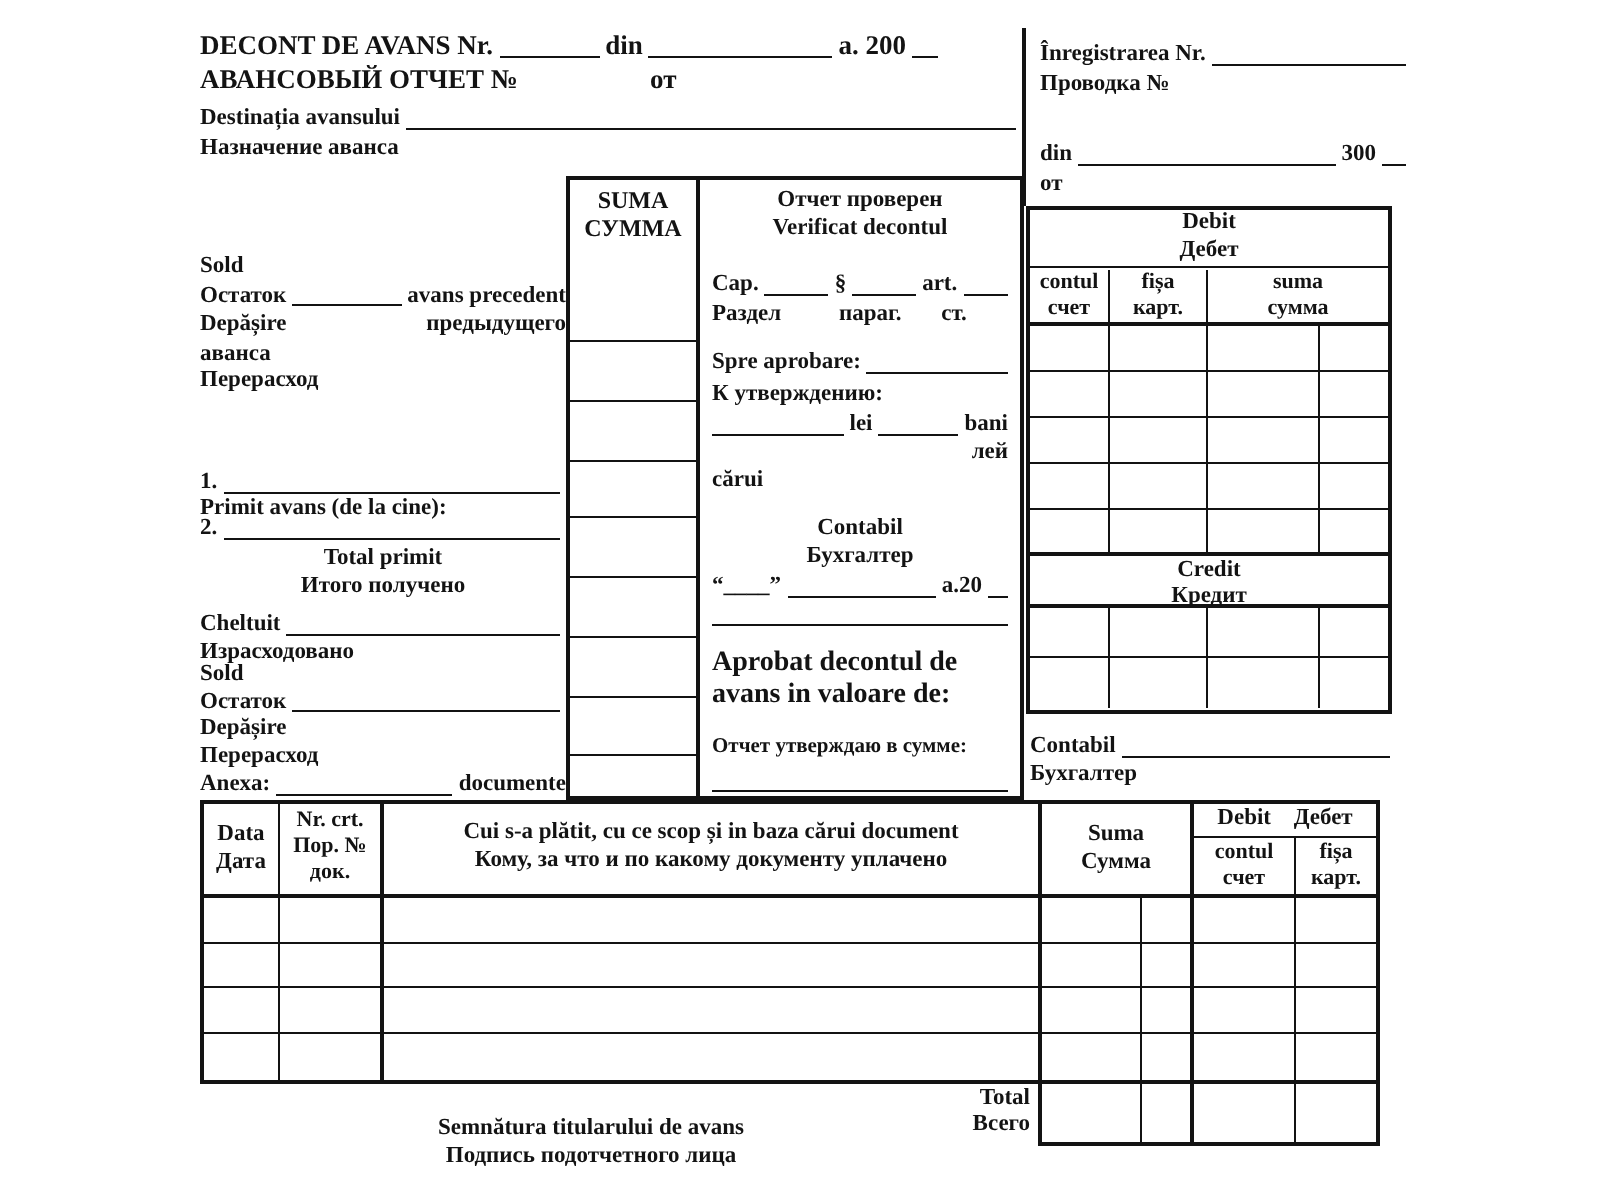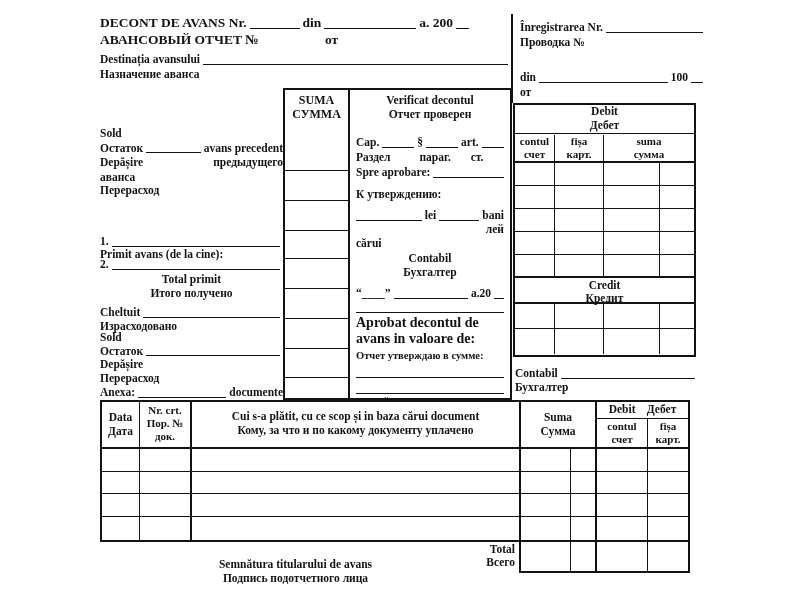--- a/index.html
+++ b/index.html
@@ -55,21 +55,21 @@
   .dg-c1{ width:51px; padding-top:1px; } .dg-c2{ flex:1; padding-top:1px; }
   .brow{ height:23px; display:flex; }
   .w38{ width:38px; } .w52{ width:52px; } .w329{ width:329px; } .w50{ width:50px; }
   .w26{ width:26px; } .w51{ width:51px; } .wfx{ flex:1; }
 
   #trow{ left:519px; top:542px; width:171px; height:31px; border:2px solid var(--ink);
          border-top:none; display:flex; }
   #tlabel{ left:438px; top:543px; width:77px; text-align:right; line-height:1.15; }
 
   .lc{ left:100px; width:183px; }
-  .mt1{ margin-top:1px; } .mt2{ margin-top:8px; } .mt3{ margin-top:2px; }
+  .mt1{ margin-top:1px; } .mt2{ margin-top:2px; } .mt3{ margin-top:11px; }
 </style>
 </head>
 <body>
 
 <div id="page">
 
   <div class="abs frow t14" style="left:100px;top:15px;width:372px;">
     <span>DECONT DE AVANS Nr.</span>
     <span class="blf" style="width:50px;"></span>
     <span>din</span>
@@ -95,21 +95,21 @@
     <div class="frow">
       <span>Înregistrarea Nr.</span>
       <span class="fill"></span>
     </div>
     <div class="mt1">Проводка №</div>
   </div>
   <div class="abs" style="left:520px;top:71px;width:186px;">
     <div class="frow">
       <span>din</span>
       <span class="fill"></span>
-      <span>100</span>
+      <span>300</span>
       <span class="blf" style="width:12px;"></span>
     </div>
     <div class="mt1">от</div>
   </div>
 
   <div class="abs lc" style="top:127px;">
     <div>Sold</div>
     <div class="frow mt1">
       <span>Остаток</span>
       <span class="fill"></span>
@@ -175,22 +175,22 @@
       <div class="sc" style="height:30px;"></div>
       <div class="sc" style="height:28px;"></div>
       <div class="sc" style="height:30px;"></div>
       <div class="sc" style="height:30px;"></div>
       <div class="sc" style="height:30px;"></div>
       <div class="sc" style="height:29px;"></div>
       <div class="sc" style="flex:1;"></div>
     </div>
 
     <div id="verif">
+      <div class="ctr">Отчет проверен</div>
       <div class="ctr">Verificat decontul</div>
-      <div class="ctr">Отчет проверен</div>
 
       <div class="frow" style="margin-top:15px;">
         <span>Cap.</span>
         <span class="blf" style="width:32px;"></span>
         <span>§</span>
         <span class="blf" style="width:32px;"></span>
         <span>art.</span>
         <span class="fill" style="margin-right:0;"></span>
       </div>
       <div class="mt1">

